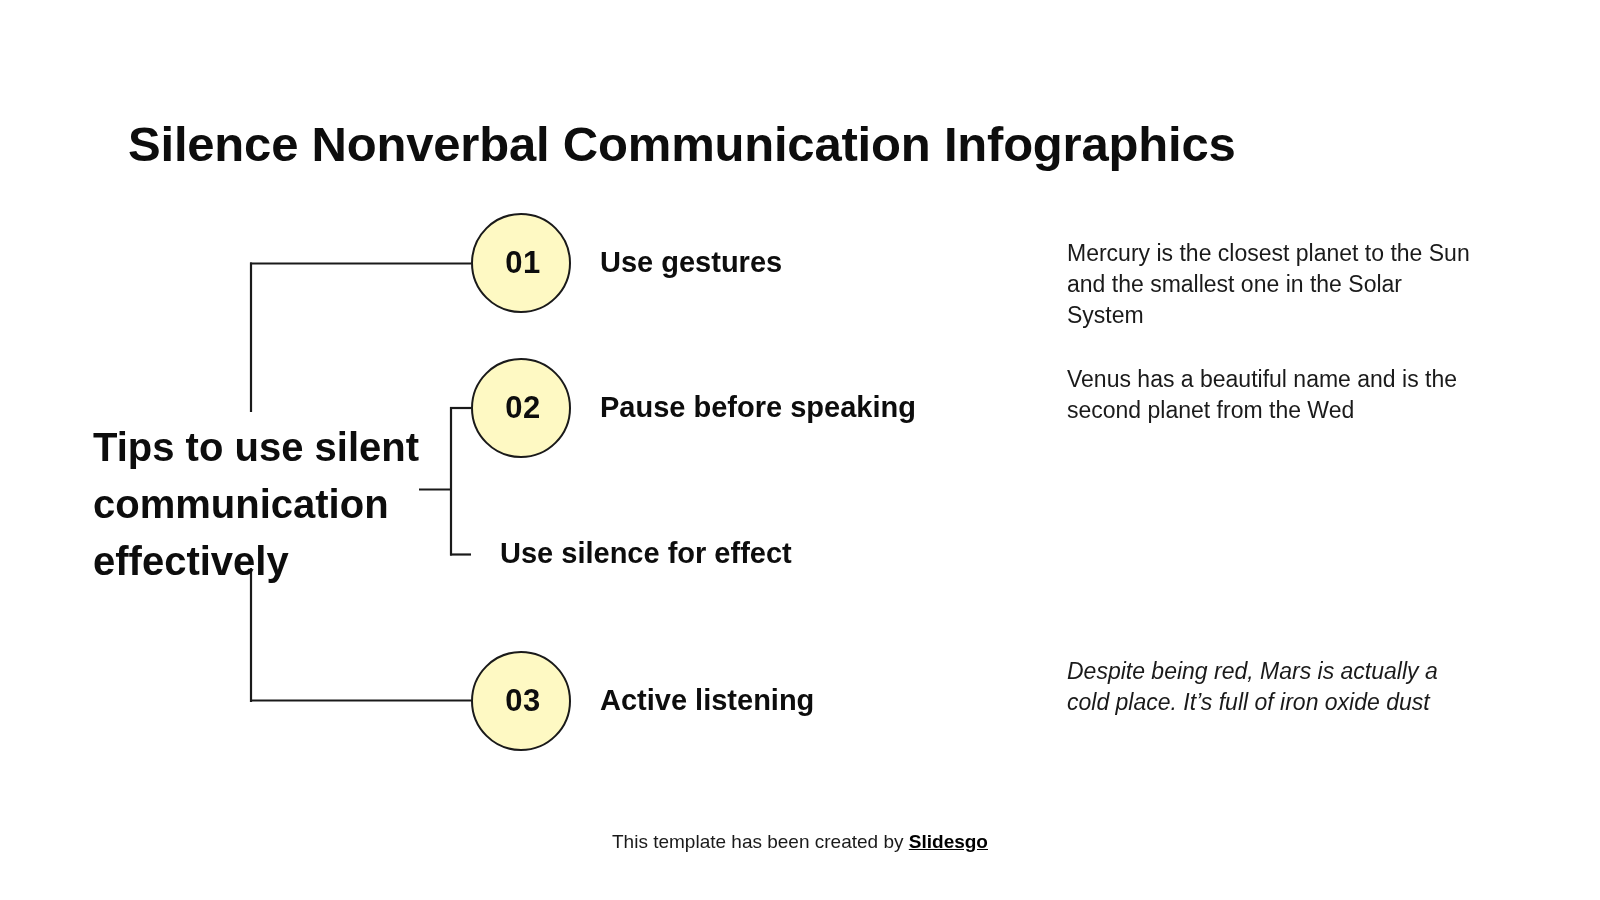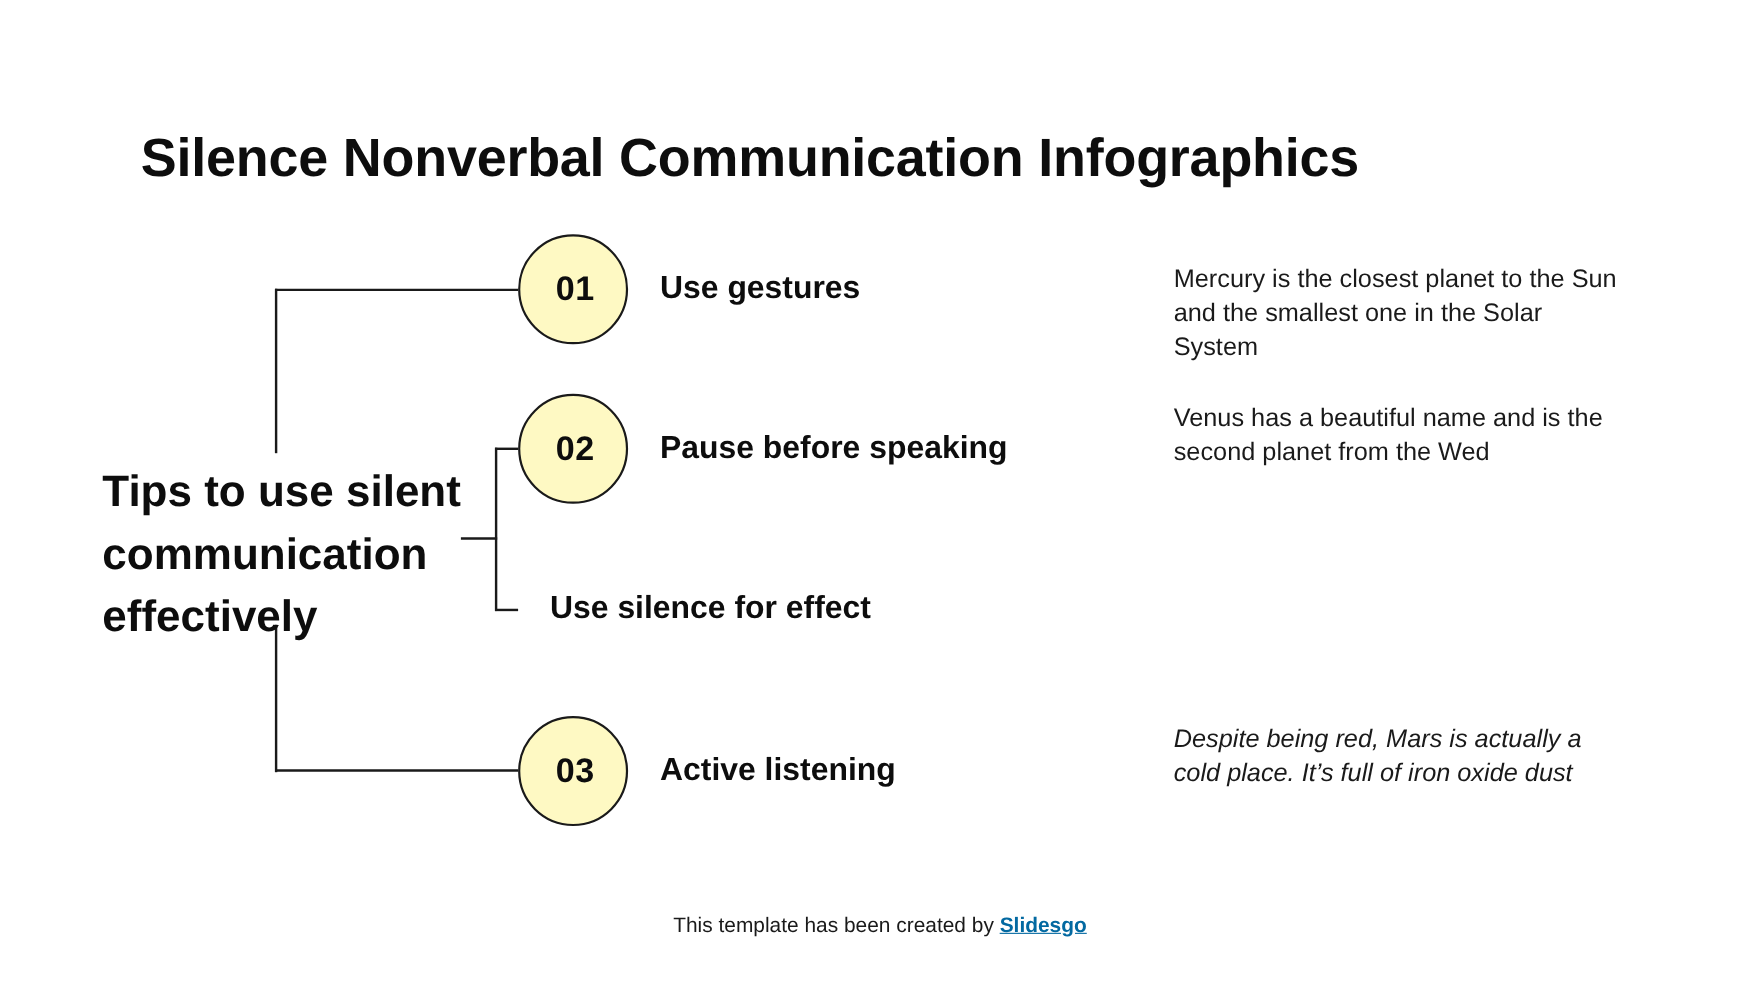--- a/index.html
+++ b/index.html
@@ -116,21 +116,21 @@
     top: 831px;
     width: 1600px;
     text-align: center;
     font-size: 19px;
     font-weight: 400;
     color: #1a1a1a;
   }
   #footer-brand {
     font-weight: 700;
     text-decoration: underline;
-    color: #0369a1;
+    color: #000000;
   }
 </style>
 </head>
 <body>
 
 <div id="slide">
 
   <h1 id="slide-title">Silence Nonverbal Communication Infographics</h1>
 
   <svg id="connectors" viewBox="0 0 1600 900" width="1600" height="900">

